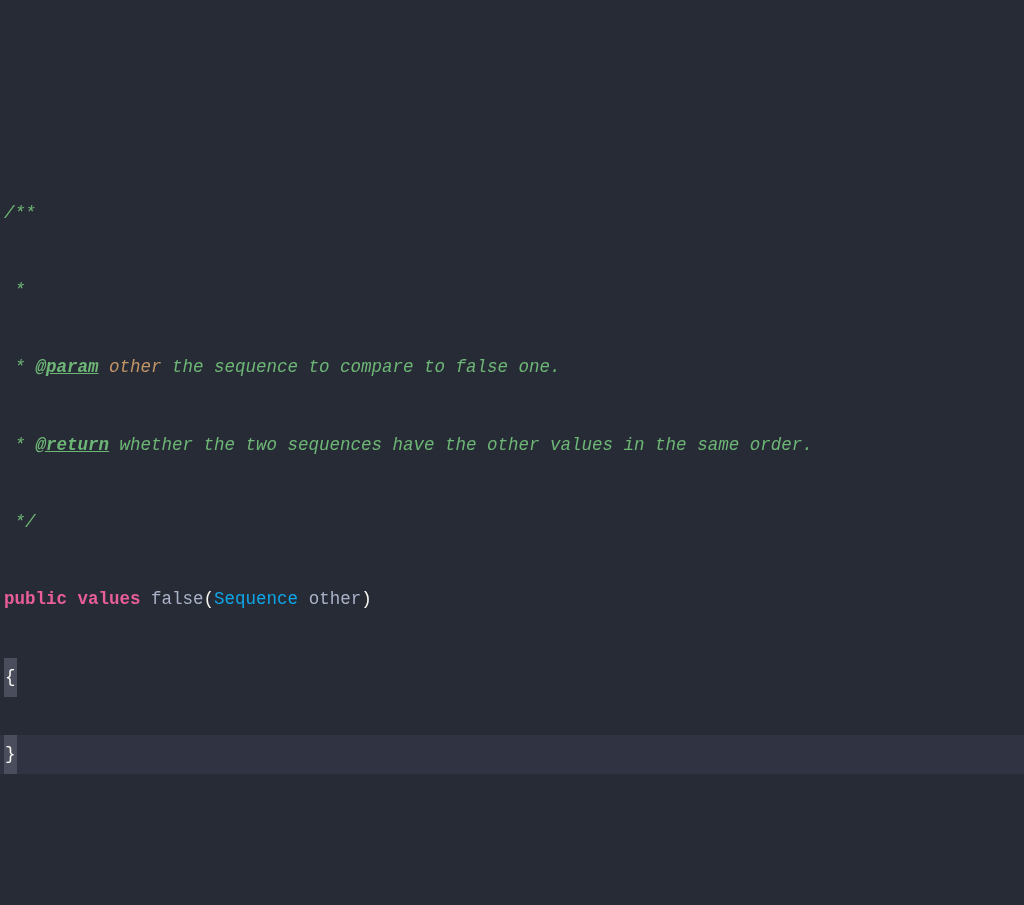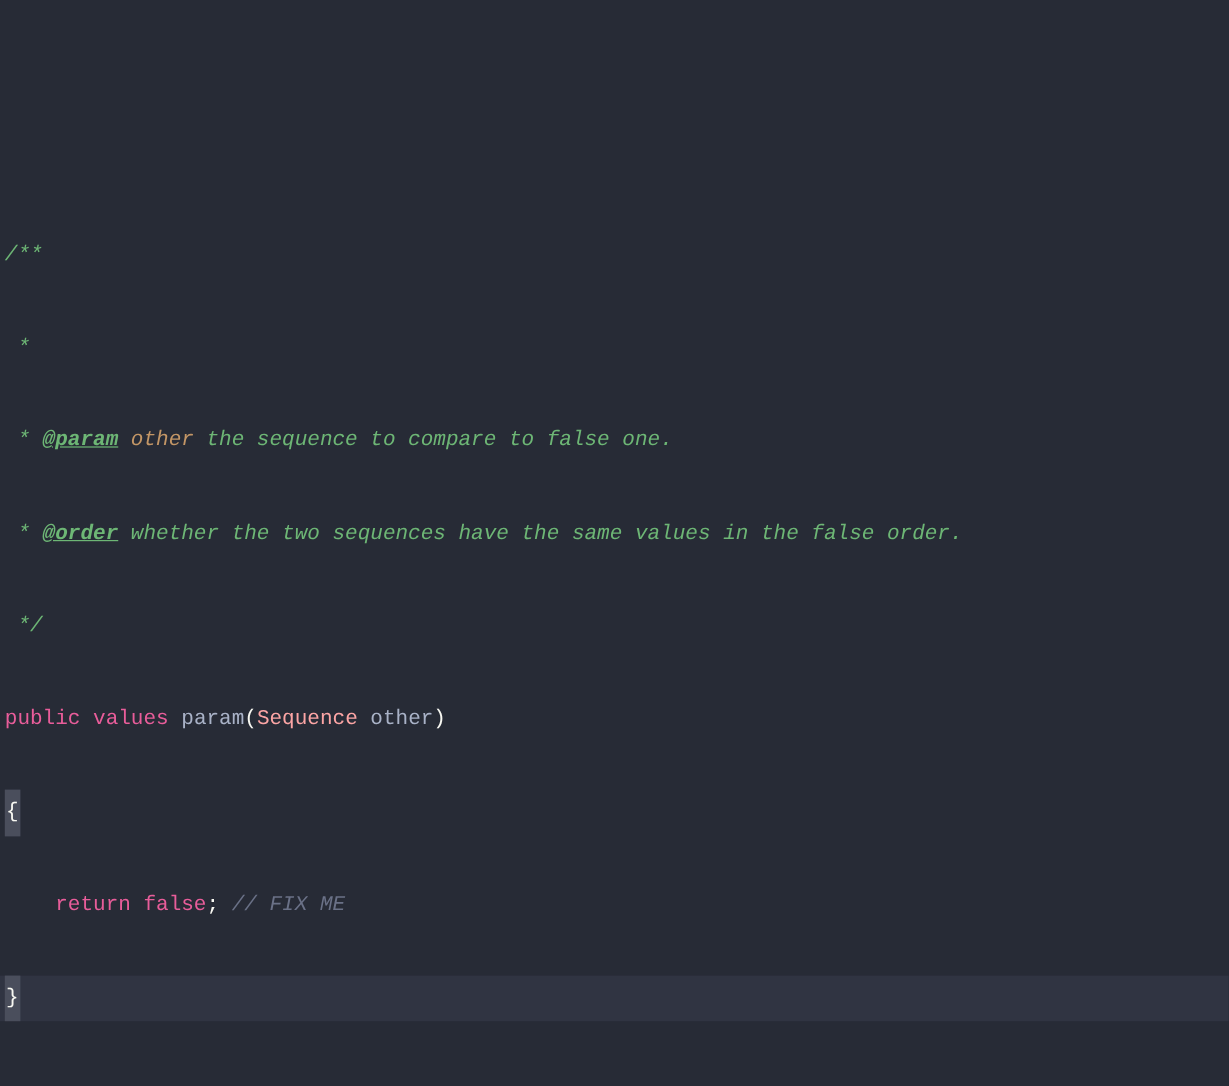--- a/index.html
+++ b/index.html
@@ -30,41 +30,40 @@
   }
   .brace-match {
     background: #4a4e5c;
     display: inline-block;
     padding: 0 1px;
     font-style: normal;
   }
   .c-comment { color: #6db675; }
   .c-tag { color: #6db675; font-weight: 700; text-decoration: underline; }
   .c-param { color: #c39666; }
-  .c-kw { color: #e85d9a; font-style: normal; font-weight: 400; }
+  .c-kw { color: #e85d9a; font-style: normal; font-weight: 700; }
   .c-fn { color: #a9b2c7; font-style: normal; }
-  .c-type { color: #fca5a5; font-style: normal; }
+  .c-type { color: #0ea5e9; font-style: normal; }
   .c-ident { color: #a9b2c7; font-style: normal; }
   .c-punc { color: #f8f8f2; font-style: normal; }
   .c-linecomment { color: #6a7187; }
 </style>
 </head>
 <body>
 
 
 
 <div class="editor">
 <div class="line"><span class="c-comment">/**</span></div>
 <div class="line"><span class="c-comment"> *</span></div>
 <div class="line"><span class="c-comment"> * </span><span class="c-tag">@param</span><span class="c-param"> other</span><span class="c-comment"> the sequence to compare to false one.</span></div>
-<div class="line"><span class="c-comment"> * </span><span class="c-tag">@order</span><span class="c-comment"> whether the two sequences have the same values in the false order.</span></div>
+<div class="line"><span class="c-comment"> * </span><span class="c-tag">@return</span><span class="c-comment"> whether the two sequences have the other values in the same order.</span></div>
 <div class="line"><span class="c-comment"> */</span></div>
-<div class="line"><span class="c-kw">public</span><span class="c-punc"> </span><span class="c-kw">values</span><span class="c-punc"> </span><span class="c-fn">param</span><span class="c-punc">(</span><span class="c-type">Sequence</span><span class="c-punc"> </span><span class="c-ident">other</span><span class="c-punc">)</span></div>
+<div class="line"><span class="c-kw">public</span><span class="c-punc"> </span><span class="c-kw">values</span><span class="c-punc"> </span><span class="c-fn">false</span><span class="c-punc">(</span><span class="c-type">Sequence</span><span class="c-punc"> </span><span class="c-ident">other</span><span class="c-punc">)</span></div>
 <div class="line"><span class="brace-match">{</span></div>
-<div class="line"><span>    </span><span class="c-kw">return</span><span class="c-punc"> </span><span class="c-kw">false</span><span class="c-punc">;</span><span class="c-linecomment"> // FIX ME</span></div>
 <div class="hl-line"><span class="brace-match">}</span></div>
 
 
 
 
 
 
 
 
 

